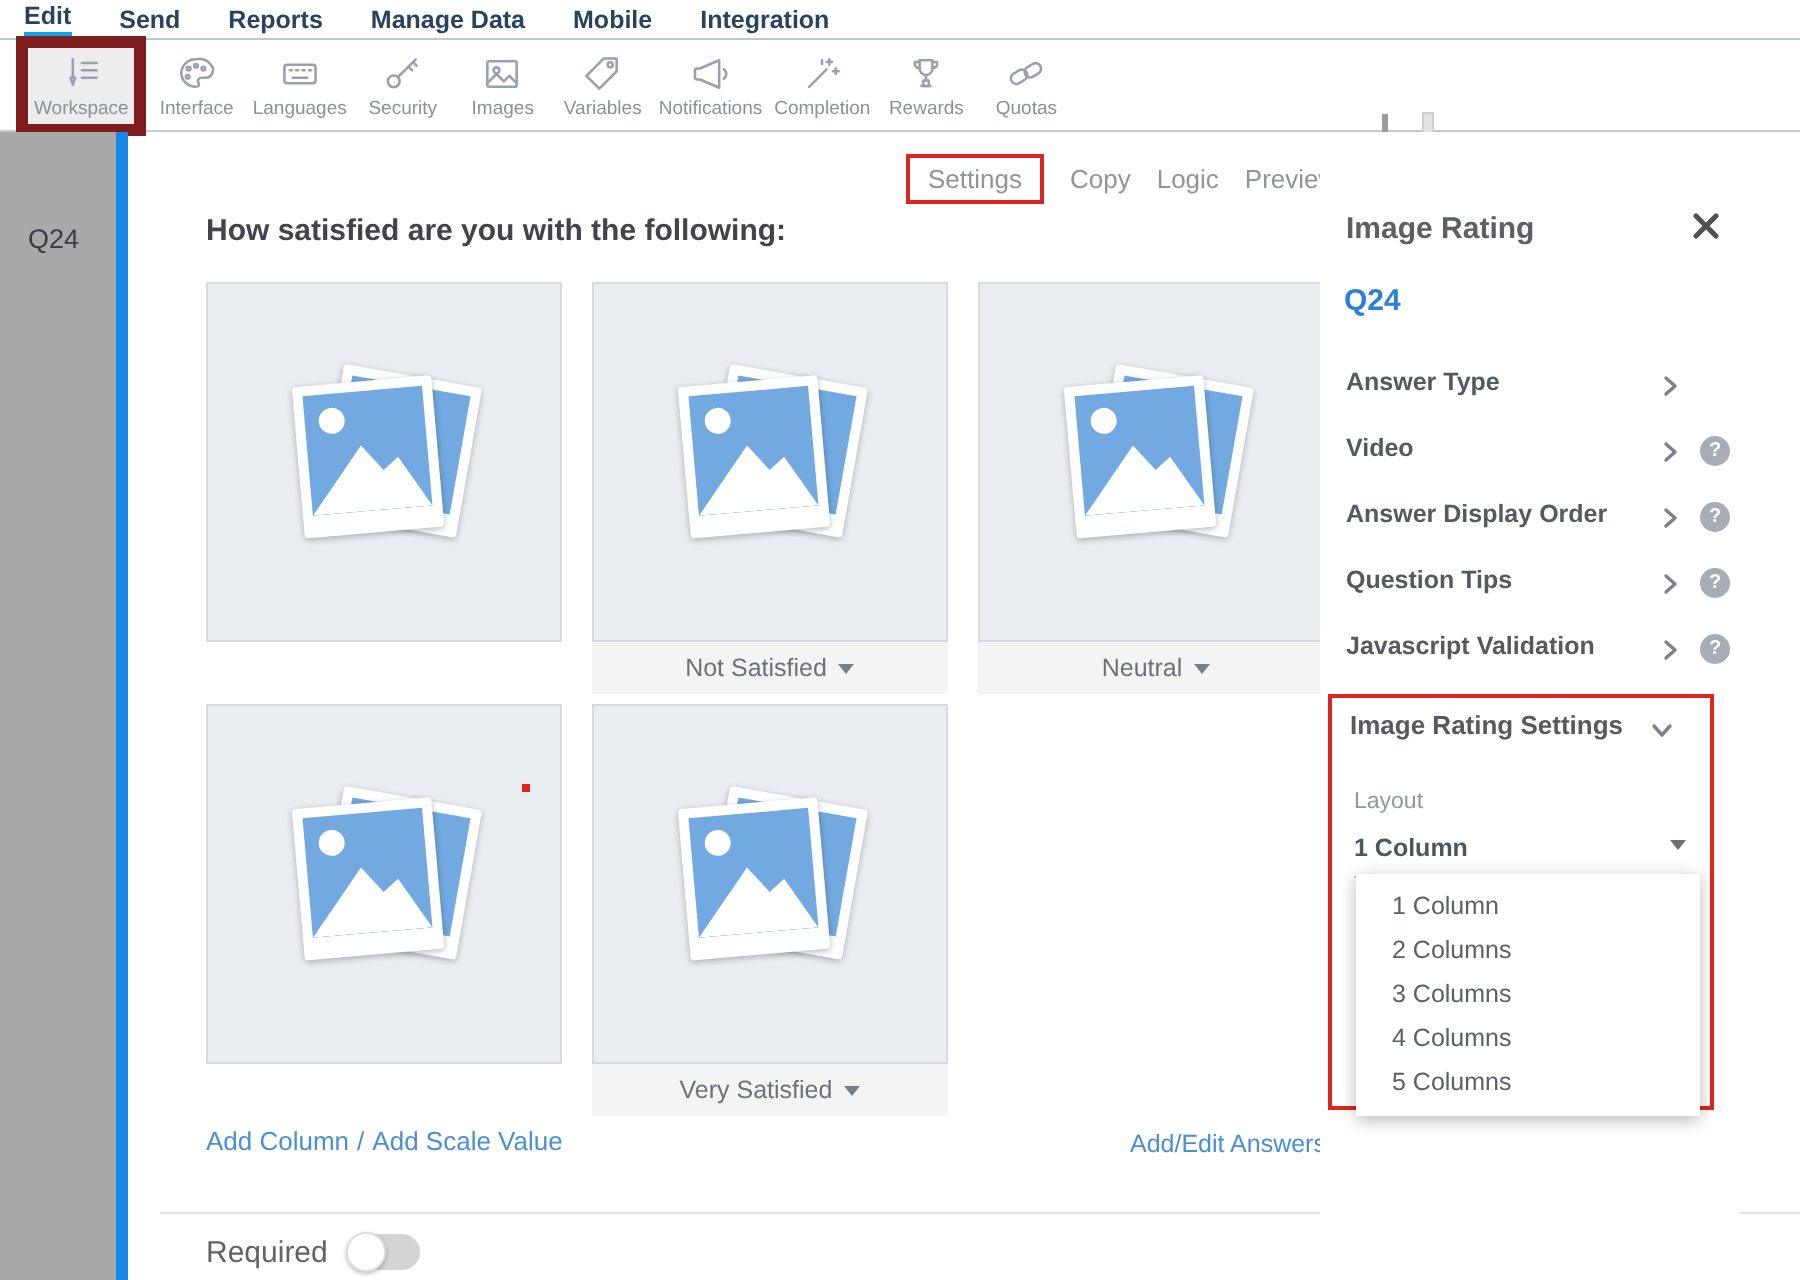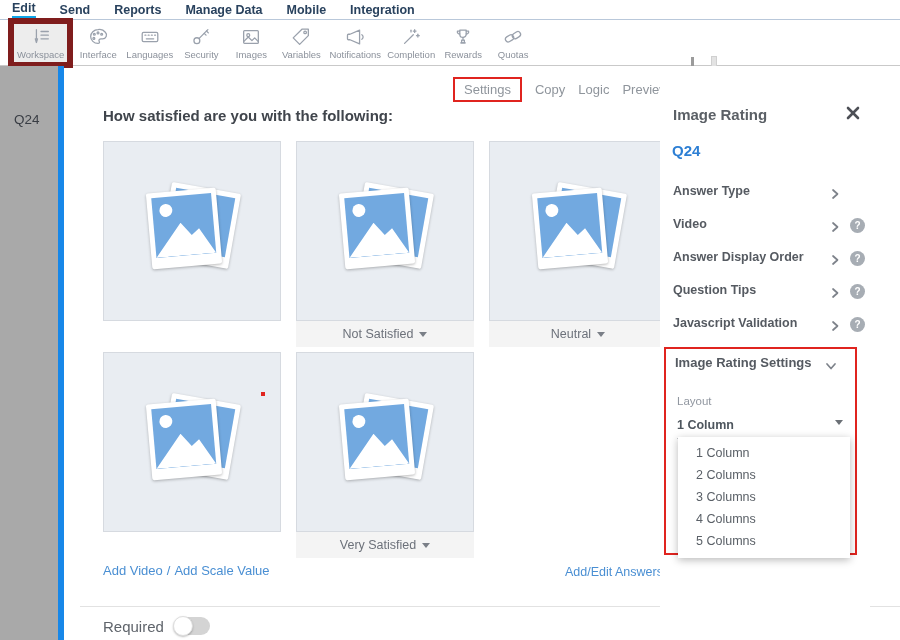--- a/index.html
+++ b/index.html
@@ -334,21 +334,21 @@
     </div>
     <div class="card-label">
       <span>Very Satisfied</span>
         <span class="caret"></span>
     </div>
   </div>
 
   <div class="red-dot"></div>
 
   <div class="add-links">
-    <span>Add Video</span><span class="sep">/</span><span>Add Scale Value</span>
+    <span>Add Column</span><span class="sep">/</span><span>Add Scale Value</span>
   </div>
   <div class="bulk-link">Add/Edit Answers in Bulk</div>
 
   <div class="divider"></div>
 
   <div class="required-row">
     <span class="required-label">Required</span>
     <span class="toggle">
         <span class="knob"></span>
       </span>

